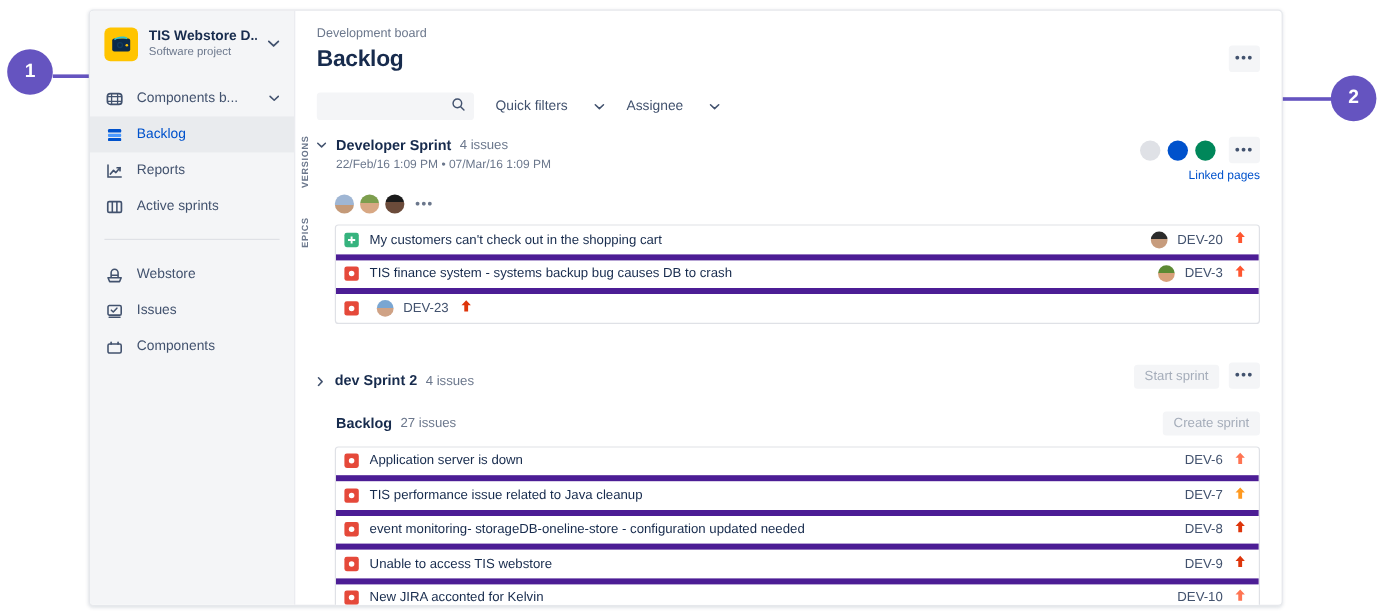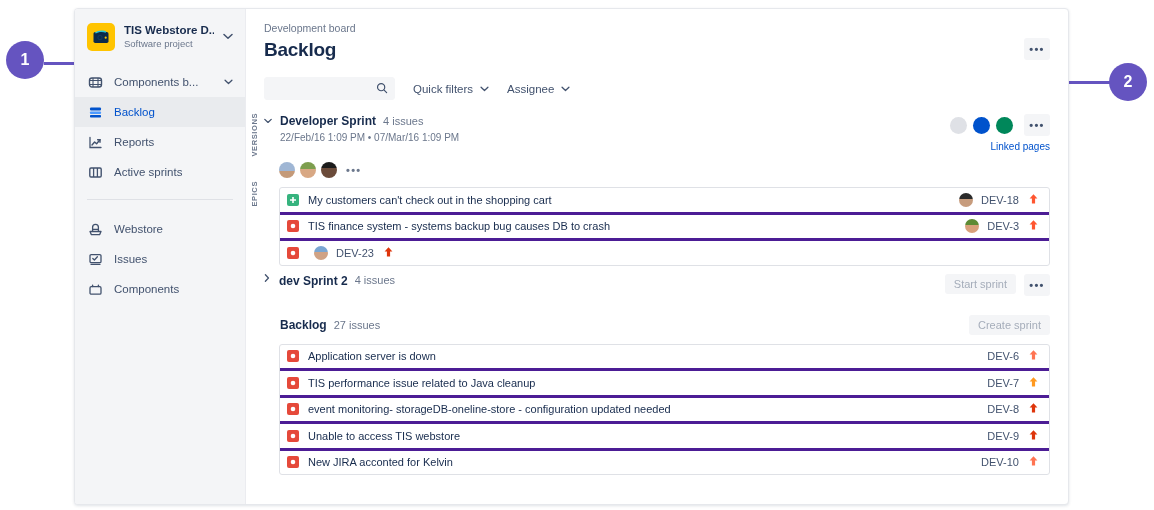--- a/index.html
+++ b/index.html
@@ -37,21 +37,21 @@
   .page-title{font-size:19px;font-weight:700;color:#172b4d;letter-spacing:-.25px;line-height:24px;}
   .more-sq{width:26px;height:22px;border-radius:3px;background:#f4f5f7;display:flex;align-items:center;justify-content:center;cursor:pointer;}
   .dots{letter-spacing:1.3px;font-size:11px;color:#42526e;line-height:8px;font-weight:700;}
 
   .toolbar{display:flex;align-items:center;gap:18px;margin-top:15px;}
   .search-box{width:117px;height:21px;background:#f4f5f7;border:1px solid #f4f5f7;border-radius:3px;
     display:flex;align-items:center;padding:0 6px;}
   .search-box input{flex:1;border:0;outline:0;background:transparent;font-size:10.5px;color:#172b4d;
     font-family:"Liberation Sans",sans-serif;min-width:0;}
   .search-box input::placeholder{color:#7a869a;}
-  .tb-btn{display:flex;align-items:center;gap:7px;font-size:11.5px;color:#42526e;cursor:pointer;}
+  .tb-btn{display:flex;align-items:center;gap:22px;font-size:11.5px;color:#42526e;cursor:pointer;}
   .tb-btn .cv{font-size:9px;color:#42526e;}
 
   
   .rail{position:absolute;left:4px;font-size:7.5px;letter-spacing:.6px;color:#6b778c;font-weight:700;
     writing-mode:vertical-rl;transform:rotate(180deg);}
 
   .board{margin-top:14px;position:relative;}
 
   
   .sprint-hd{display:flex;align-items:flex-start;}
@@ -65,31 +65,31 @@
   .dots-row{display:flex;align-items:center;gap:6px;}
   .cdot{width:17px;height:17px;border-radius:50%;}
   .linked{font-size:10px;color:#0052cc;margin-top:5px;cursor:pointer;}
 
   .avatars{display:flex;align-items:center;gap:5px;margin:10px 0 0 15px;}
   .av{width:16px;height:16px;border-radius:50%;background:#ddd;overflow:hidden;position:relative;}
   .av-more{letter-spacing:1.3px;font-size:11px;color:#6b778c;font-weight:700;margin-left:4px;line-height:6px;}
 
   
   .ilist{margin-top:9px;margin-left:15px;border:1px solid #dfe1e6;border-radius:3px;background:#fff;overflow:hidden;}
-  .irow{display:flex;align-items:center;height:23.5px;border-bottom:3px solid #4c1d95;padding:0 9px 0 7px;cursor:pointer;}
+  .irow{display:flex;align-items:center;height:23.5px;border-bottom:5px solid #4c1d95;padding:0 9px 0 7px;cursor:pointer;}
   .irow:last-child{border-bottom:0;}
   .itype{width:12px;height:12px;border-radius:2px;flex:0 0 12px;display:flex;align-items:center;justify-content:center;margin-right:9px;}
   .isum{font-size:11px;color:#172b4d;flex:1;min-width:0;white-space:nowrap;overflow:hidden;}
   .ikey{font-size:11px;color:#42526e;margin-left:8px;}
   .ikey.done{text-decoration:line-through;}
   .iav{width:14px;height:14px;border-radius:50%;overflow:hidden;margin-left:6px;flex:0 0 14px;}
   .iprio{width:13px;text-align:center;margin-left:8px;flex:0 0 13px;}
 
   
-  .srow{display:flex;align-items:flex-start;margin-top:8px;padding-left:0;}
+  .srow{display:flex;align-items:flex-end;margin-top:32px;padding-left:0;}
   .srow .sp-name{margin-left:0;}
   .sbtn{font-size:11px;color:#a5adba;background:#f4f5f7;border-radius:3px;padding:4px 9px;margin-left:auto;cursor:pointer;}
   .brow{display:flex;align-items:center;margin-top:19px;padding-left:16px;}
 
   
   .callout{position:absolute;width:38px;height:38px;border-radius:50%;background:#6554c0;color:#fff;
     display:flex;align-items:center;justify-content:center;font-size:16px;font-weight:700;}
   .cline{position:absolute;height:3px;background:#6554c0;}
   .cnub{position:absolute;width:11px;height:11px;border-radius:50%;background:#6554c0;}
 </style>
@@ -298,21 +298,21 @@
 
         <div class="ilist" id="sprint-issues">
             <div class="irow">
               <span class="itype" style="background:#36b37e">
                 <svg width="8" height="8" viewBox="0 0 8 8">
                   <path d="M3.2 1h1.6v2.2H7v1.6H4.8V7H3.2V4.8H1V3.2h2.2z" fill="#fff"></path>
                 </svg>
               </span>
               <span class="isum">My customers can't check out in the shopping cart</span>
               <span class="iav" style="background:linear-gradient(#2b2b2b 0 45%,#c79c7d 45% 100%)"></span>
-              <span class="ikey">DEV-18</span>
+              <span class="ikey">DEV-20</span>
               <span class="iprio"><svg width="11" height="12" viewBox="0 0 11 12">
                   <path d="M5.5 1.2 9.4 5.4H7.1v5.2H3.9V5.4H1.6z" fill="#ff5630"></path>
                 </svg></span>
             </div>
             <div class="irow">
               <span class="itype" style="background:#e5493a">
                 <svg width="8" height="8" viewBox="0 0 8 8">
                   <circle cx="4" cy="4" r="2.3" fill="#fff"></circle>
                 </svg>
               </span>

